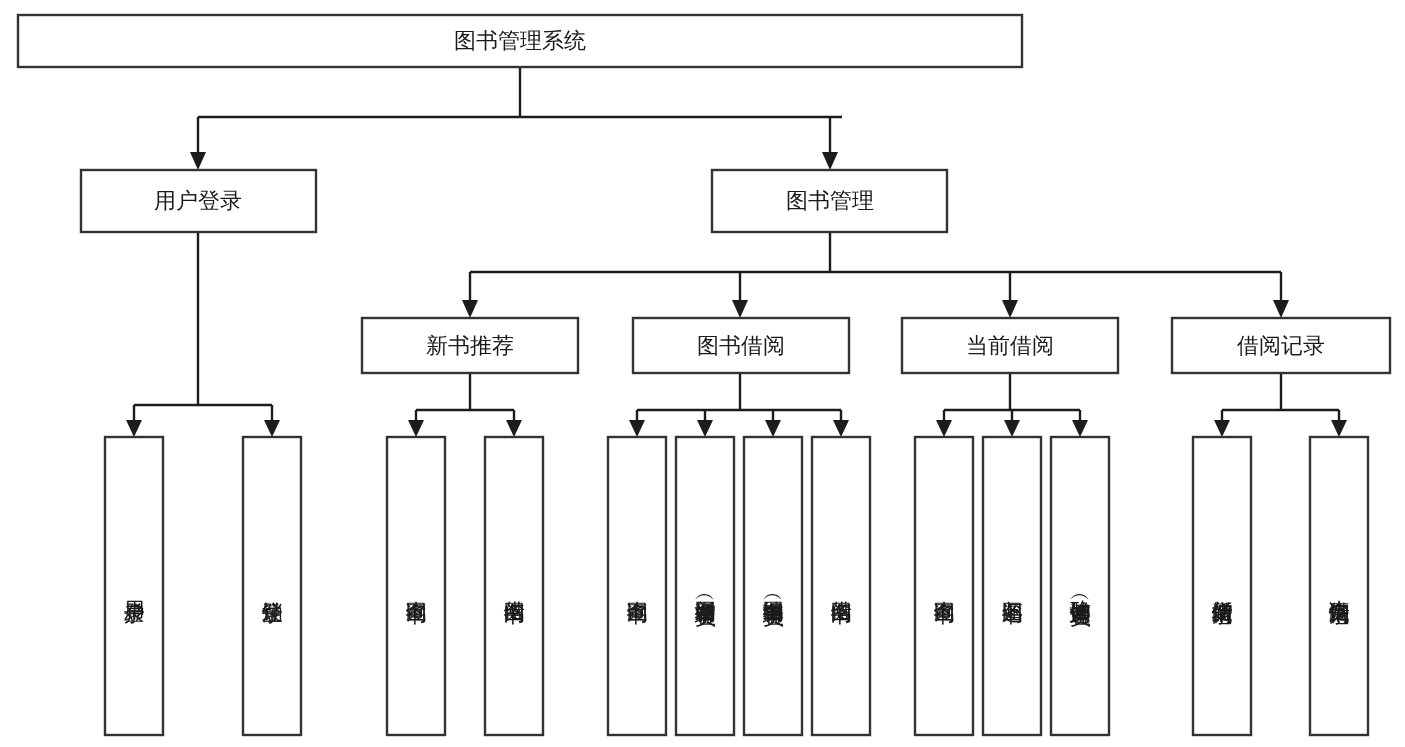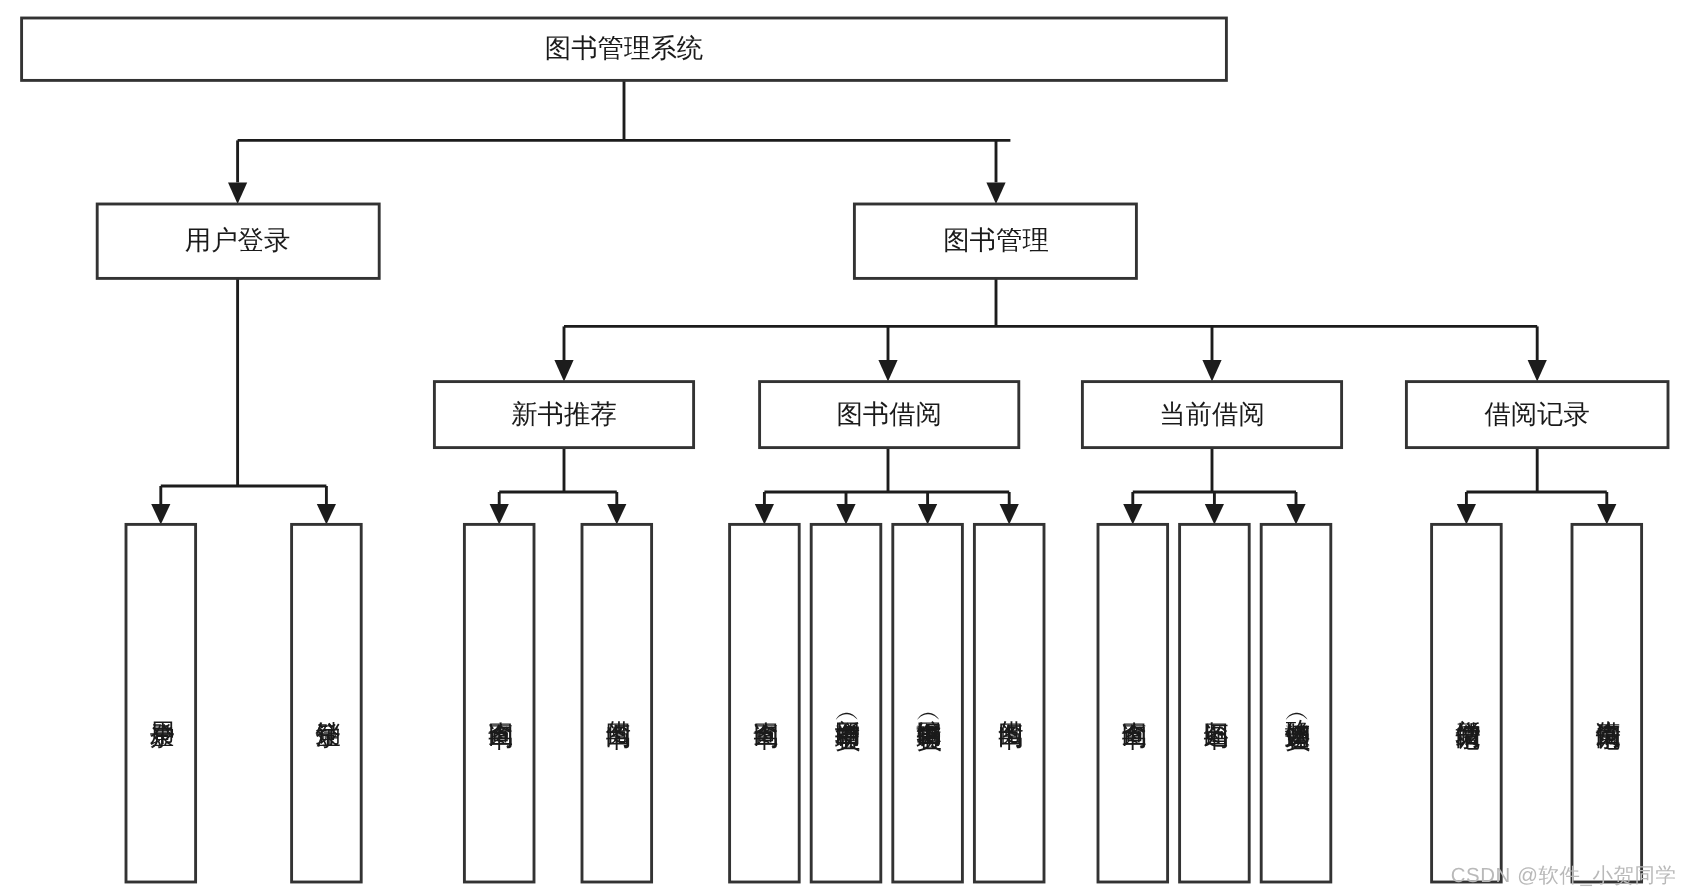--- a/index.html
+++ b/index.html
@@ -250,15 +250,14 @@
     <div class="node-label-v" style="height:292px; padding-top:4px;">确认归还（管理员）</div>
   </div>
 
   <div class="vleaf-wrap" style="left:1193px; top:437px; width:58px; height:298px;">
     <div class="node-label-v" style="height:286px;">新增借阅记录</div>
   </div>
   <div class="vleaf-wrap" style="left:1310px; top:437px; width:58px; height:298px;">
     <div class="node-label-v" style="height:286px;">查询借阅记录</div>
   </div>
 
-  <div class="watermark">CSDN @软件_小贺同学</div>
 
 </div>
 
 </body></html>

